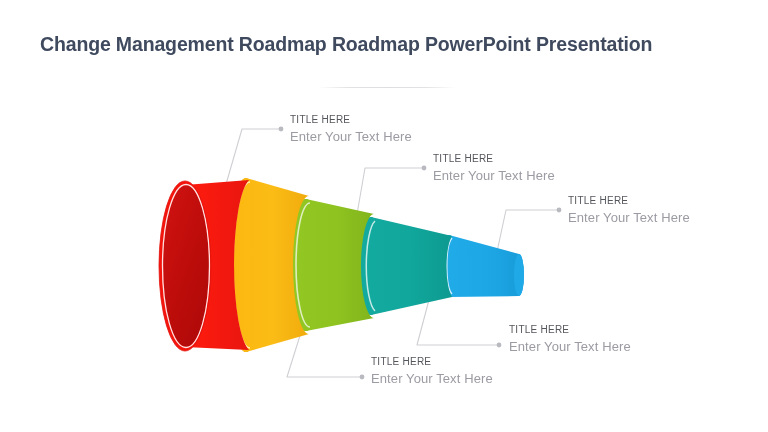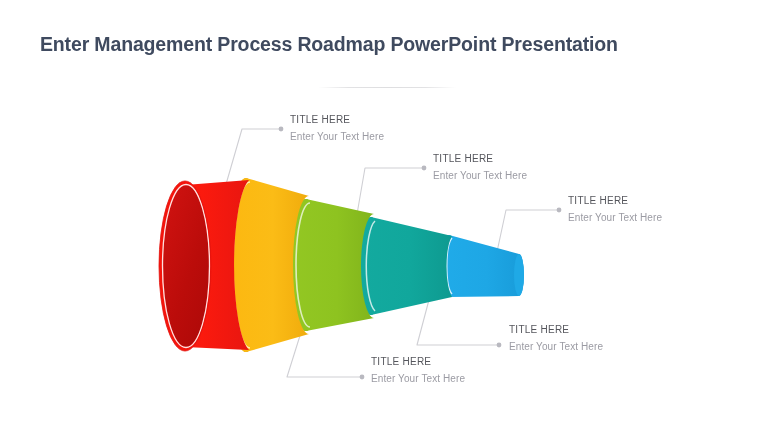--- a/index.html
+++ b/index.html
@@ -53,34 +53,34 @@
   }
   .callout-title {
     font-size: 10px;
     font-weight: normal;
     color: #55565c;
     letter-spacing: 0.25px;
     font-family: "Liberation Sans", sans-serif;
     line-height: 14px;
   }
   .callout-desc {
-    font-size: 10px;
+    font-size: 13px;
     color: #9b9ba3;
     letter-spacing: 0.1px;
     font-family: "Liberation Sans", sans-serif;
     line-height: 13px;
     margin-top: 3px;
   }
 </style>
 </head>
 <body>
 
 <div id="slide">
 
-  <div id="slide-title">Enter Management Process Roadmap PowerPoint Presentation</div>
+  <div id="slide-title">Change Management Roadmap Roadmap PowerPoint Presentation</div>
   <div id="title-divider"></div>
 
   <svg id="funnel-graphic" viewBox="0 0 768 432" width="768" height="432" xmlns="http://www.w3.org/2000/svg">
     <defs>
       <linearGradient id="gRedBody" x1="0" y1="0" x2="1" y2="0">
         <stop offset="0%" stop-color="#f5140c"></stop>
         <stop offset="45%" stop-color="#fb1a0e"></stop>
         <stop offset="100%" stop-color="#e81610"></stop>
       </linearGradient>
       <linearGradient id="gRedFace" x1="0.15" y1="0" x2="0.95" y2="1">

